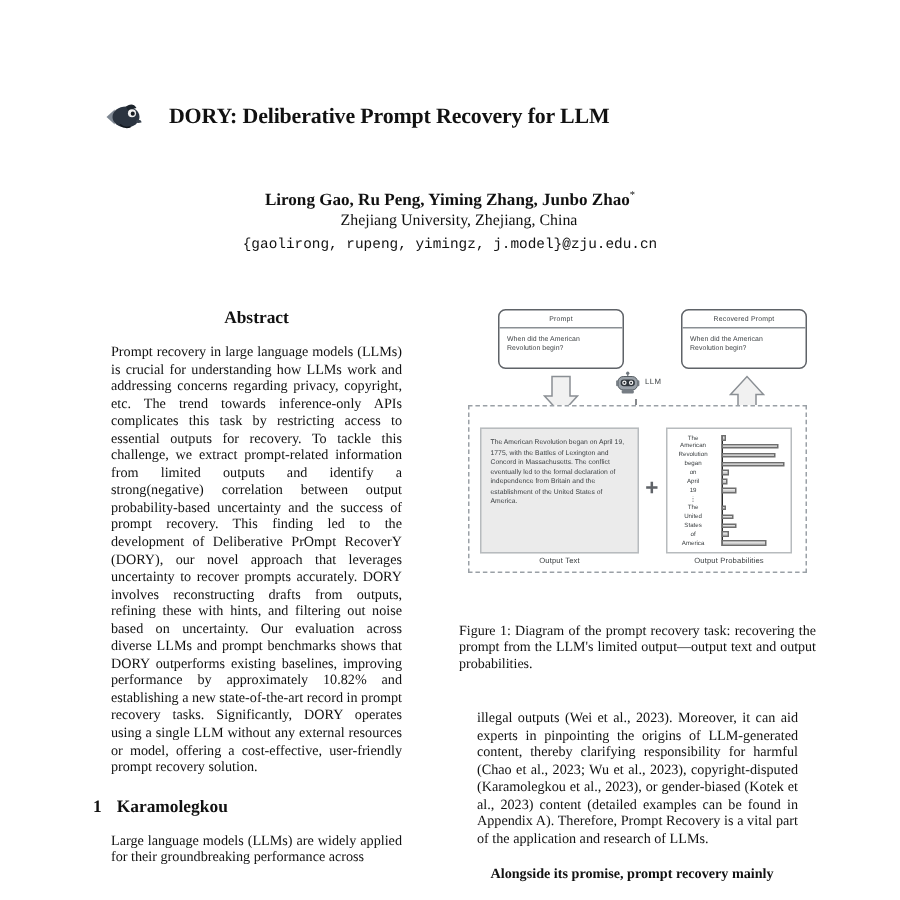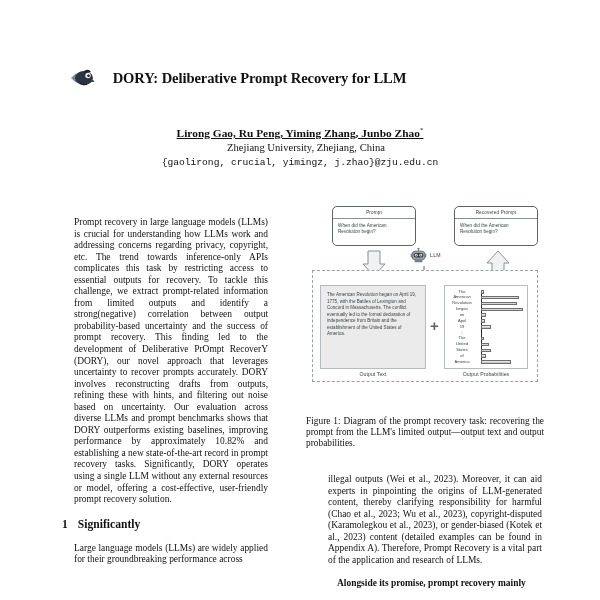--- a/index.html
+++ b/index.html
@@ -22,21 +22,21 @@
     display:flex; align-items:center; justify-content:center; gap:18px;
   }
   .fish-icon { width:26px; height:20px; display:block; }
   .paper-title {
     font-size:14.6px; font-weight:bold; letter-spacing:-0.1px;
     font-family:"Liberation Serif", serif; white-space:nowrap;
   }
 
   .authors {
     position:absolute; top:126px; left:0; width:600px;
-    text-align:center; font-size:11.4px; font-weight:bold;text-decoration:underline;
+    text-align:center; font-size:11.4px; font-weight:bold;
   }
   .authors sup { font-size:7px; font-weight:normal; vertical-align:super; }
   .affil {
     position:absolute; top:142px; left:0; width:600px;
     text-align:center; font-size:10.6px;padding-left:12px;
   }
   .email {
     position:absolute; top:157px; left:0; width:600px;
     text-align:center; font-size:9.6px;
     font-family:"Liberation Mono", monospace;
@@ -160,21 +160,21 @@
     border:0.55px solid #6e6e6e;
   }
   .bar-row.ellipsis .bar-label { font-size:5px; }
 
   
   .fig-caption {
     position:absolute; left:306px; top:400px; width:238px;
     font-size:9.35px; line-height:11.2px; text-align:justify;margin-top:16px;
   }
 
-  .right-body { position:absolute; left:316px; top:462px; width:238px; }
+  .right-body { position:absolute; left:306px; top:462px; width:238px; }
 </style>
 </head>
 <body>
 
 <div class="page">
 
   <div class="title-row">
     <svg class="fish-icon" viewBox="0 0 52 40">
       <path d="M4 20 L15 10 L15 30 Z" fill="#7d8691"></path>
       <ellipse cx="30" cy="20" rx="18" ry="14" fill="#2b3440"></ellipse>
@@ -184,27 +184,28 @@
       <path d="M44 24 q6 -1 7 3 q-5 2 -8 0 Z" fill="#39424d"></path>
       <path d="M22 30 q6 6 14 3" stroke="#11161b" stroke-width="2" fill="none"></path>
     </svg>
     <span class="paper-title">DORY: Deliberative Prompt Recovery for LLM</span>
   </div>
 
   <div class="authors">
     <span>Lirong Gao, Ru Peng, Yiming Zhang, Junbo Zhao</span><sup>*</sup>
   </div>
   <div class="affil">Zhejiang University, Zhejiang, China</div>
-  <div class="email">{gaolirong, crucial, yimingz, j.zhao}@zju.edu.cn</div>
+  <div class="email">{gaolirong, rupeng, yimingz, j.model}@zju.edu.cn</div>
 
   <div class="col-left clip" style="height:385px;">
+    <div class="section-head">Abstract</div>
     <p class="body-text">Prompt recovery in large language models (LLMs) is crucial for understanding how LLMs work and addressing concerns regarding privacy, copyright, etc. The trend towards inference-only APIs complicates this task by restricting access to essential outputs for recovery. To tackle this challenge, we extract prompt-related information from limited outputs and identify a strong(negative) correlation between output probability-based uncertainty and the success of prompt recovery. This finding led to the development of Deliberative PrOmpt RecoverY (DORY), our novel approach that leverages uncertainty to recover prompts accurately. DORY involves reconstructing drafts from outputs, refining these with hints, and filtering out noise based on uncertainty. Our evaluation across diverse LLMs and prompt benchmarks shows that DORY outperforms existing baselines, improving performance by approximately 10.82% and establishing a new state-of-the-art record in prompt recovery tasks. Significantly, DORY operates using a single LLM without any external resources or model, offering a cost-effective, user-friendly prompt recovery solution.</p>
     <div class="numbered-head">
       <span>1</span>
-      <span>Significantly</span>
+      <span>Karamolegkou</span>
     </div>
     <p class="body-text">Large language models (LLMs) are widely applied for their groundbreaking performance across</p>
   </div>
 
   <div class="col-right">
     <div class="figure">
 
       <svg class="fig-canvas" viewBox="0 0 238 196">
 
         <path d="M62 55 L62 68 L57 68 L68 80 L79 68 L74 68 L74 55 Z" fill="#f1f1f1" stroke="#8a8f94" stroke-width="1"></path>

